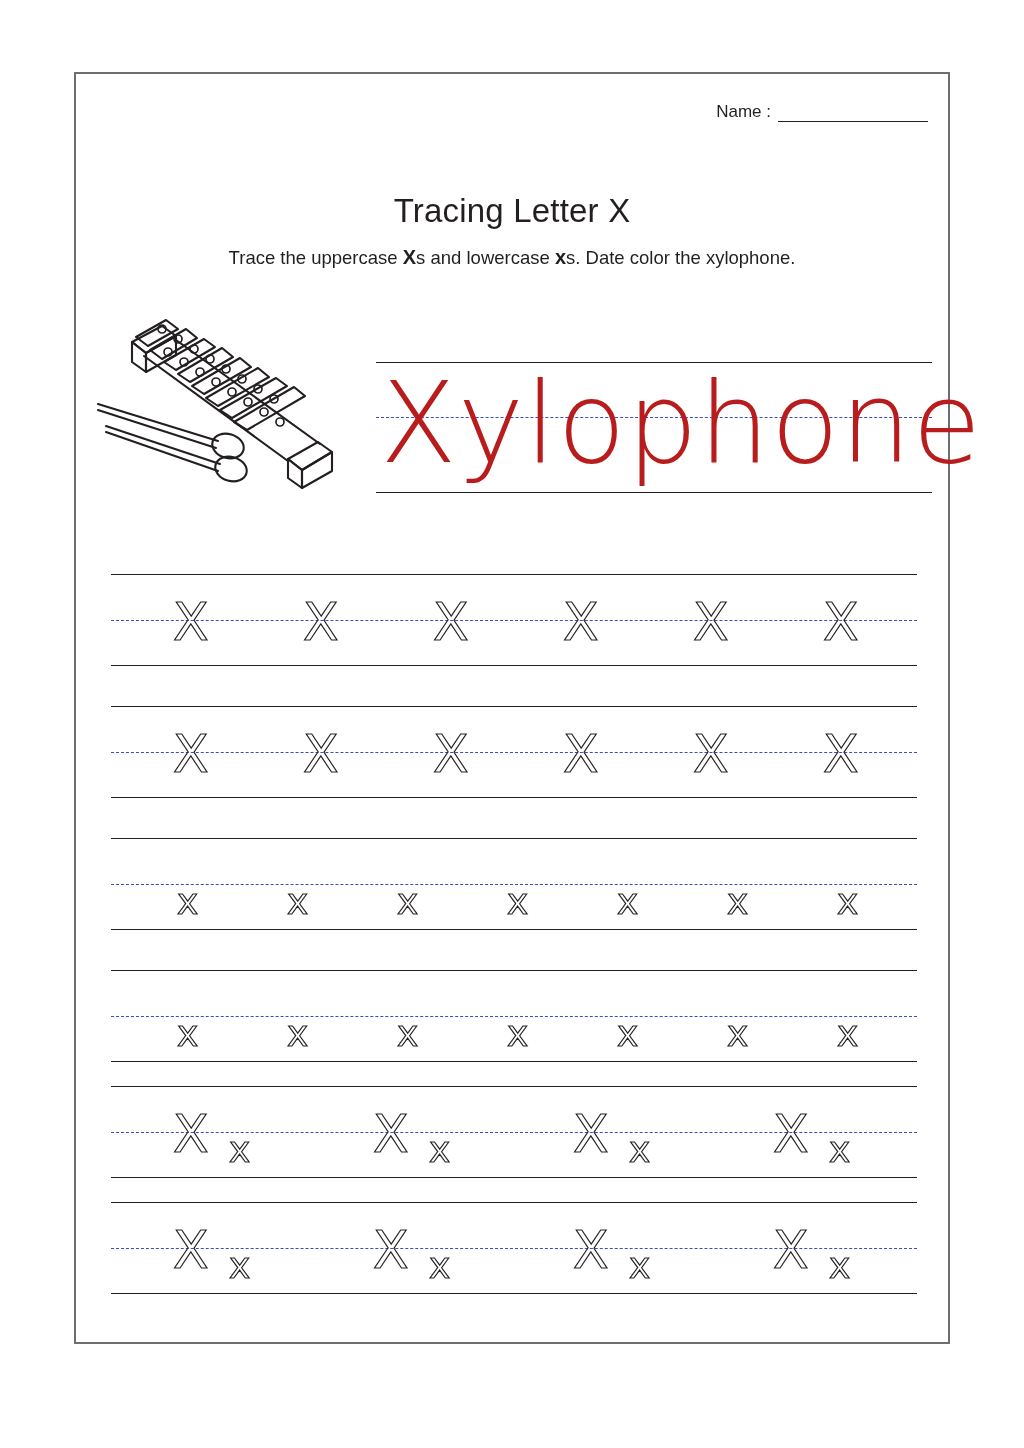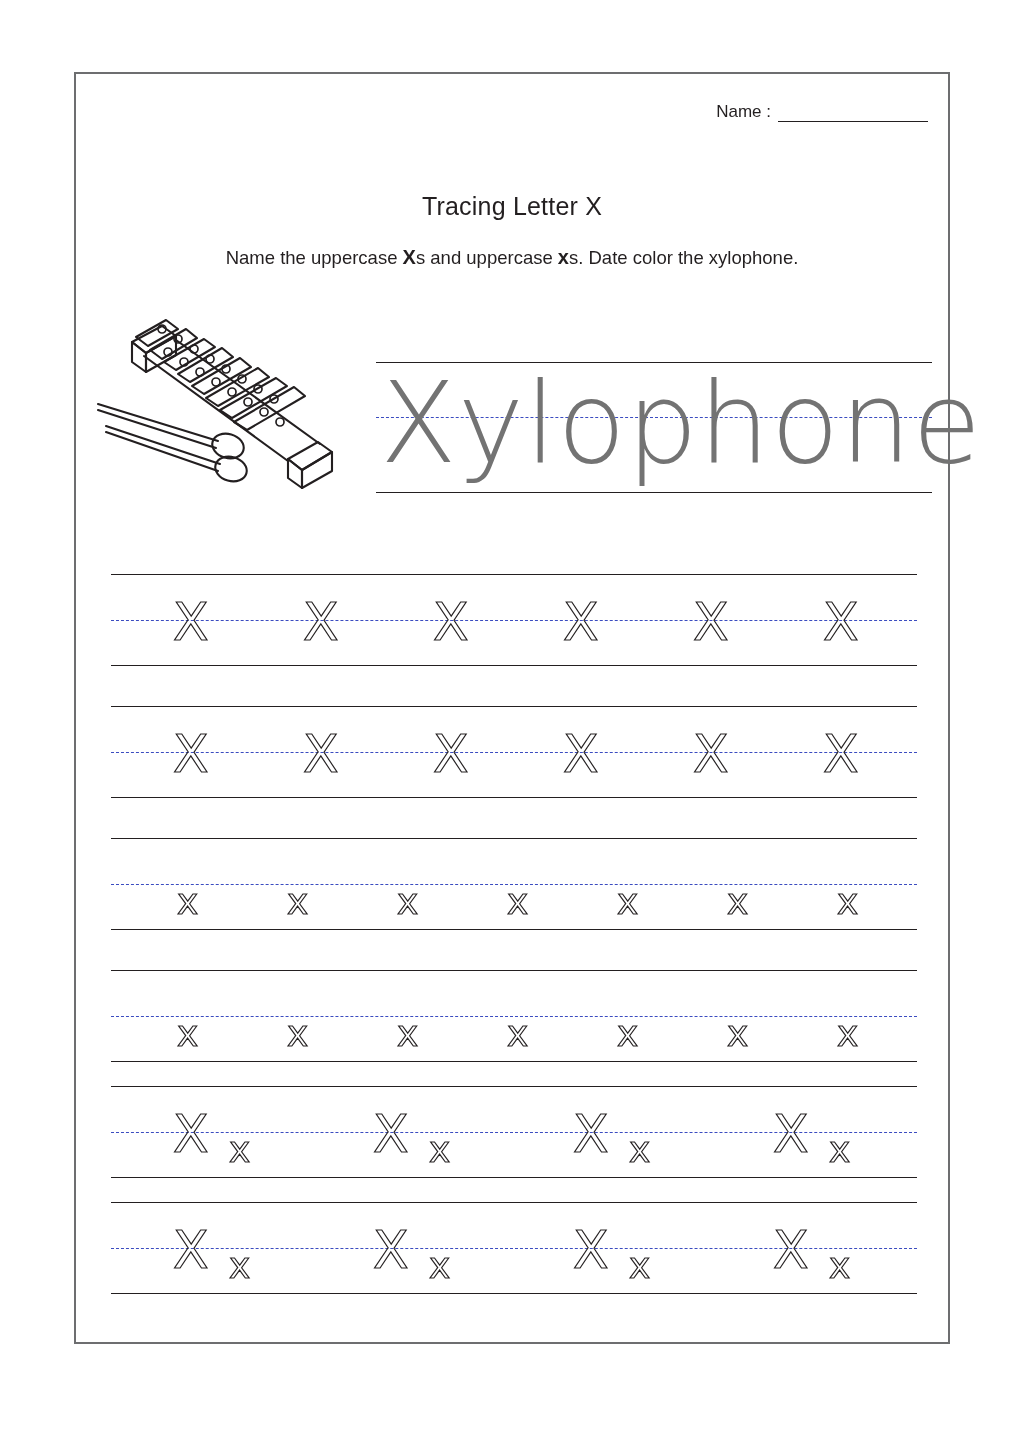--- a/index.html
+++ b/index.html
@@ -68,21 +68,21 @@
   .name-line { width: 248px; }
   .date-line { width: 150px; }
 
   
   .title {
     position: absolute;
     top: 118px;
     left: 0;
     width: 100%;
     text-align: center;
-    font-size: 25px;
+    font-size: 33px;
     color: #231f20;
     letter-spacing: 0.2px;
   }
   .subtitle {
     position: absolute;
     top: 172px;
     left: 0;
     width: 100%;
     text-align: center;
     font-size: 18.5px;
@@ -120,21 +120,21 @@
     border-top: 1.4px dashed #3b4cc0;
   }
   .word {
     position: absolute;
     left: 4px;
     top: -8px;
     font-size: 112px;
     line-height: 138px;
     font-family: "DejaVu Sans", sans-serif;
     font-weight: 300;
-    color: #737373;
+    color: #b91c1c;
     letter-spacing: 1px;
     -webkit-text-stroke: 0px;
   }
 
   
   .rows {
     position: absolute;
     left: 35px;
     top: 500px;
     width: 806px;
@@ -195,21 +195,21 @@
     <div class="hdr">
       <div class="date-group">
         <span class="fld-label">Name :</span>
         <span class="fld-line date-line"></span>
       </div>
     </div>
 
     <div class="title">Tracing Letter X</div>
 
     <div class="subtitle">
-      <span>Name the uppercase </span><b>X</b><span>s and uppercase </span><b>x</b><span>s. Date color the xylophone.</span>
+      <span>Trace the uppercase </span><b>X</b><span>s and lowercase </span><b>x</b><span>s. Date color the xylophone.</span>
     </div>
 
     <div class="illus">
       <svg viewBox="0 0 300 210" width="300" height="210" fill="none" stroke="#231f20" stroke-width="2.1" stroke-linejoin="round" stroke-linecap="round">
 
         <g>
           <path d="M40 46 L70 30 L84 40 L54 57 Z"></path>
           <path d="M40 46 L40 66 L54 76 L54 57 Z"></path>
           <path d="M54 57 L84 40 L84 59 L54 76 Z"></path>
         </g>

